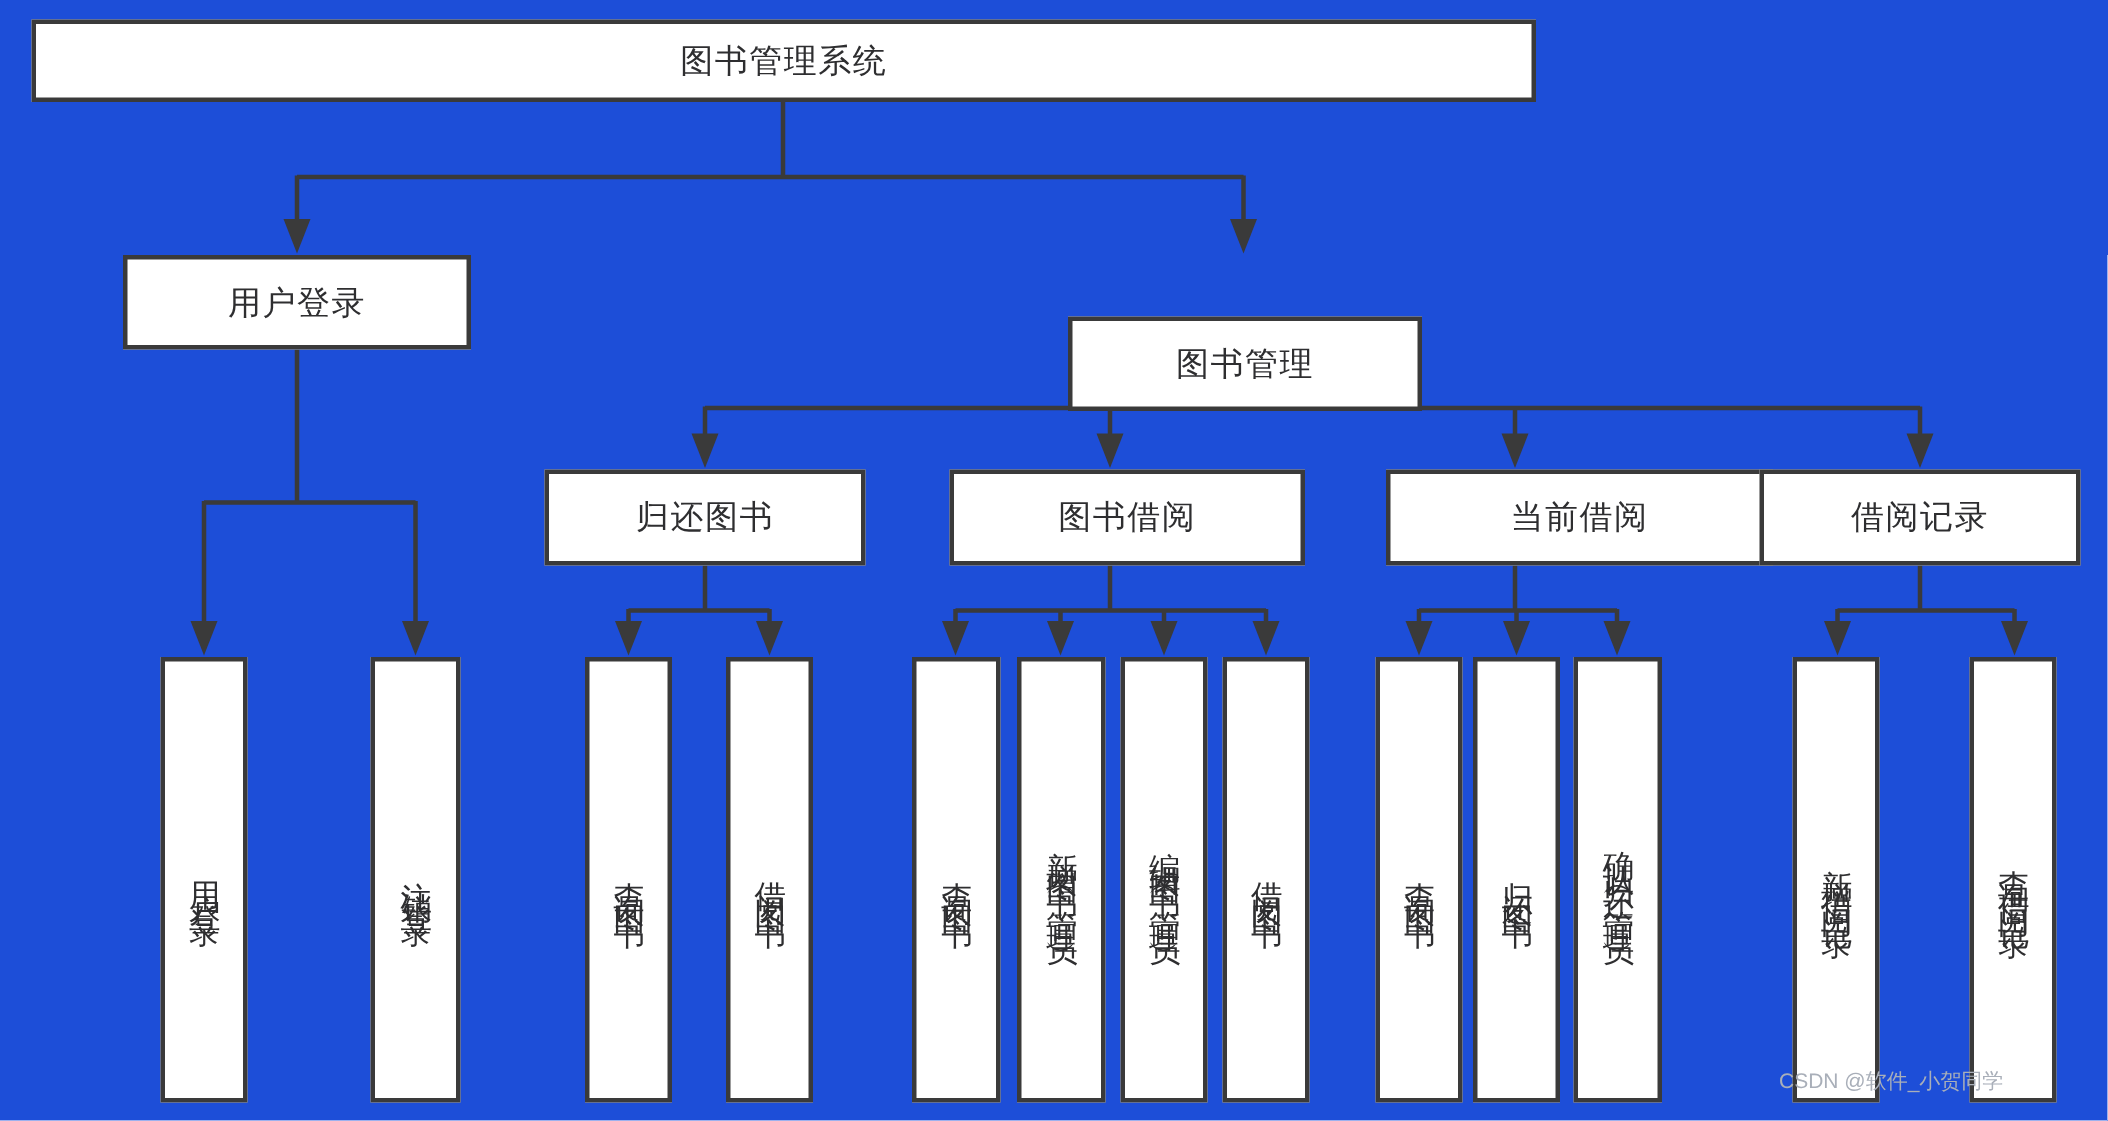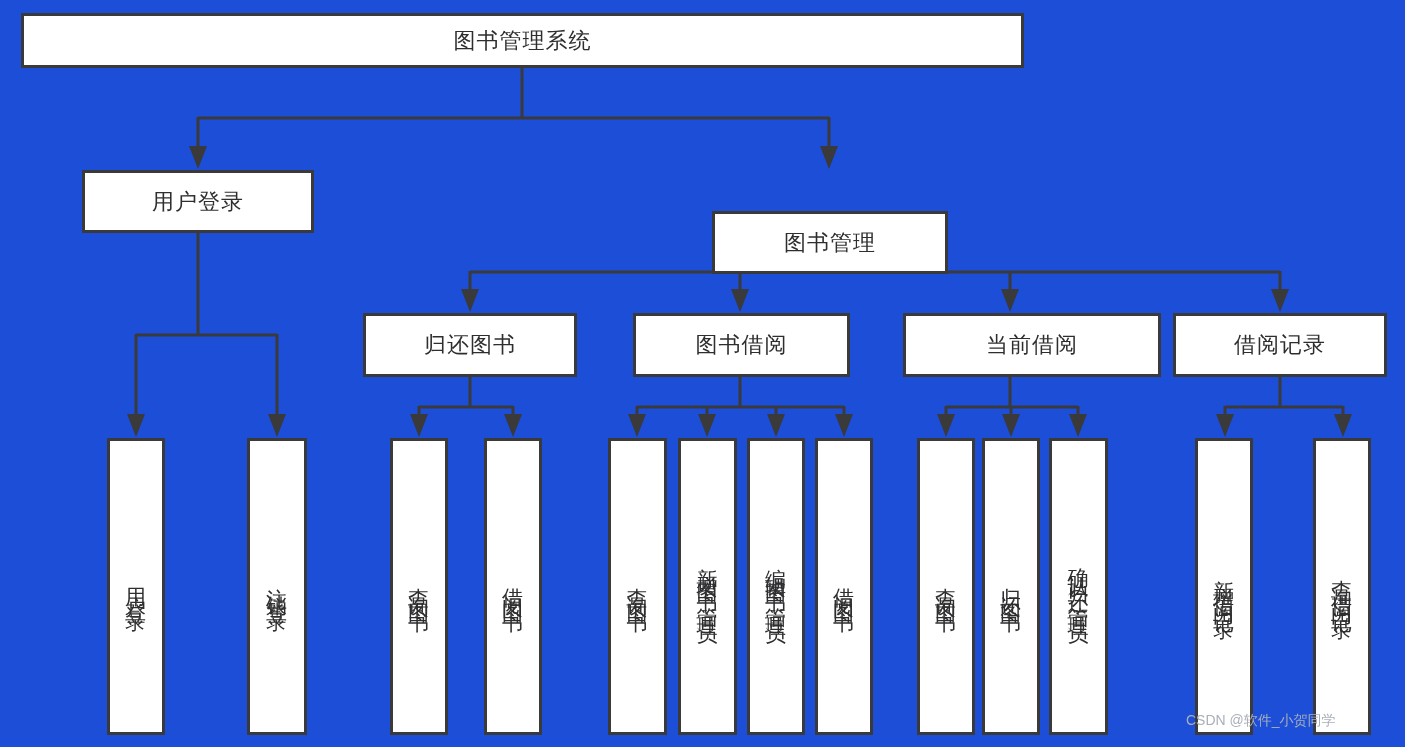--- a/index.html
+++ b/index.html
@@ -105,24 +105,24 @@
   <div class="node h" style="left:82px; top:170px; width:232px; height:63px;">
     <span>用户登录</span>
   </div>
   <div class="node h" style="left:712px; top:170px; width:236px; height:63px;margin-top:41px;">
     <span>图书管理</span>
   </div>
 
   <div class="node h" style="left:363px; top:313px; width:214px; height:64px;">
     <span>归还图书</span>
   </div>
-  <div class="node h" style="left:633px; top:313px; width:217px; height:64px;">
+  <div class="node h" style="left:633px; top:313px; width:237px; height:64px;">
     <span>图书借阅</span>
   </div>
-  <div class="node h" style="left:903px; top:313px; width:258px; height:64px;">
+  <div class="node h" style="left:924px; top:313px; width:258px; height:64px;">
     <span>当前借阅</span>
   </div>
   <div class="node h" style="left:1173px; top:313px; width:214px; height:64px;">
     <span>借阅记录</span>
   </div>
 
   <div class="node leaf" style="left:107px; top:438px; width:58px; height:297px;">
     <span>用户登录</span>
   </div>
   <div class="node leaf" style="left:247px; top:438px; width:60px; height:297px;">

